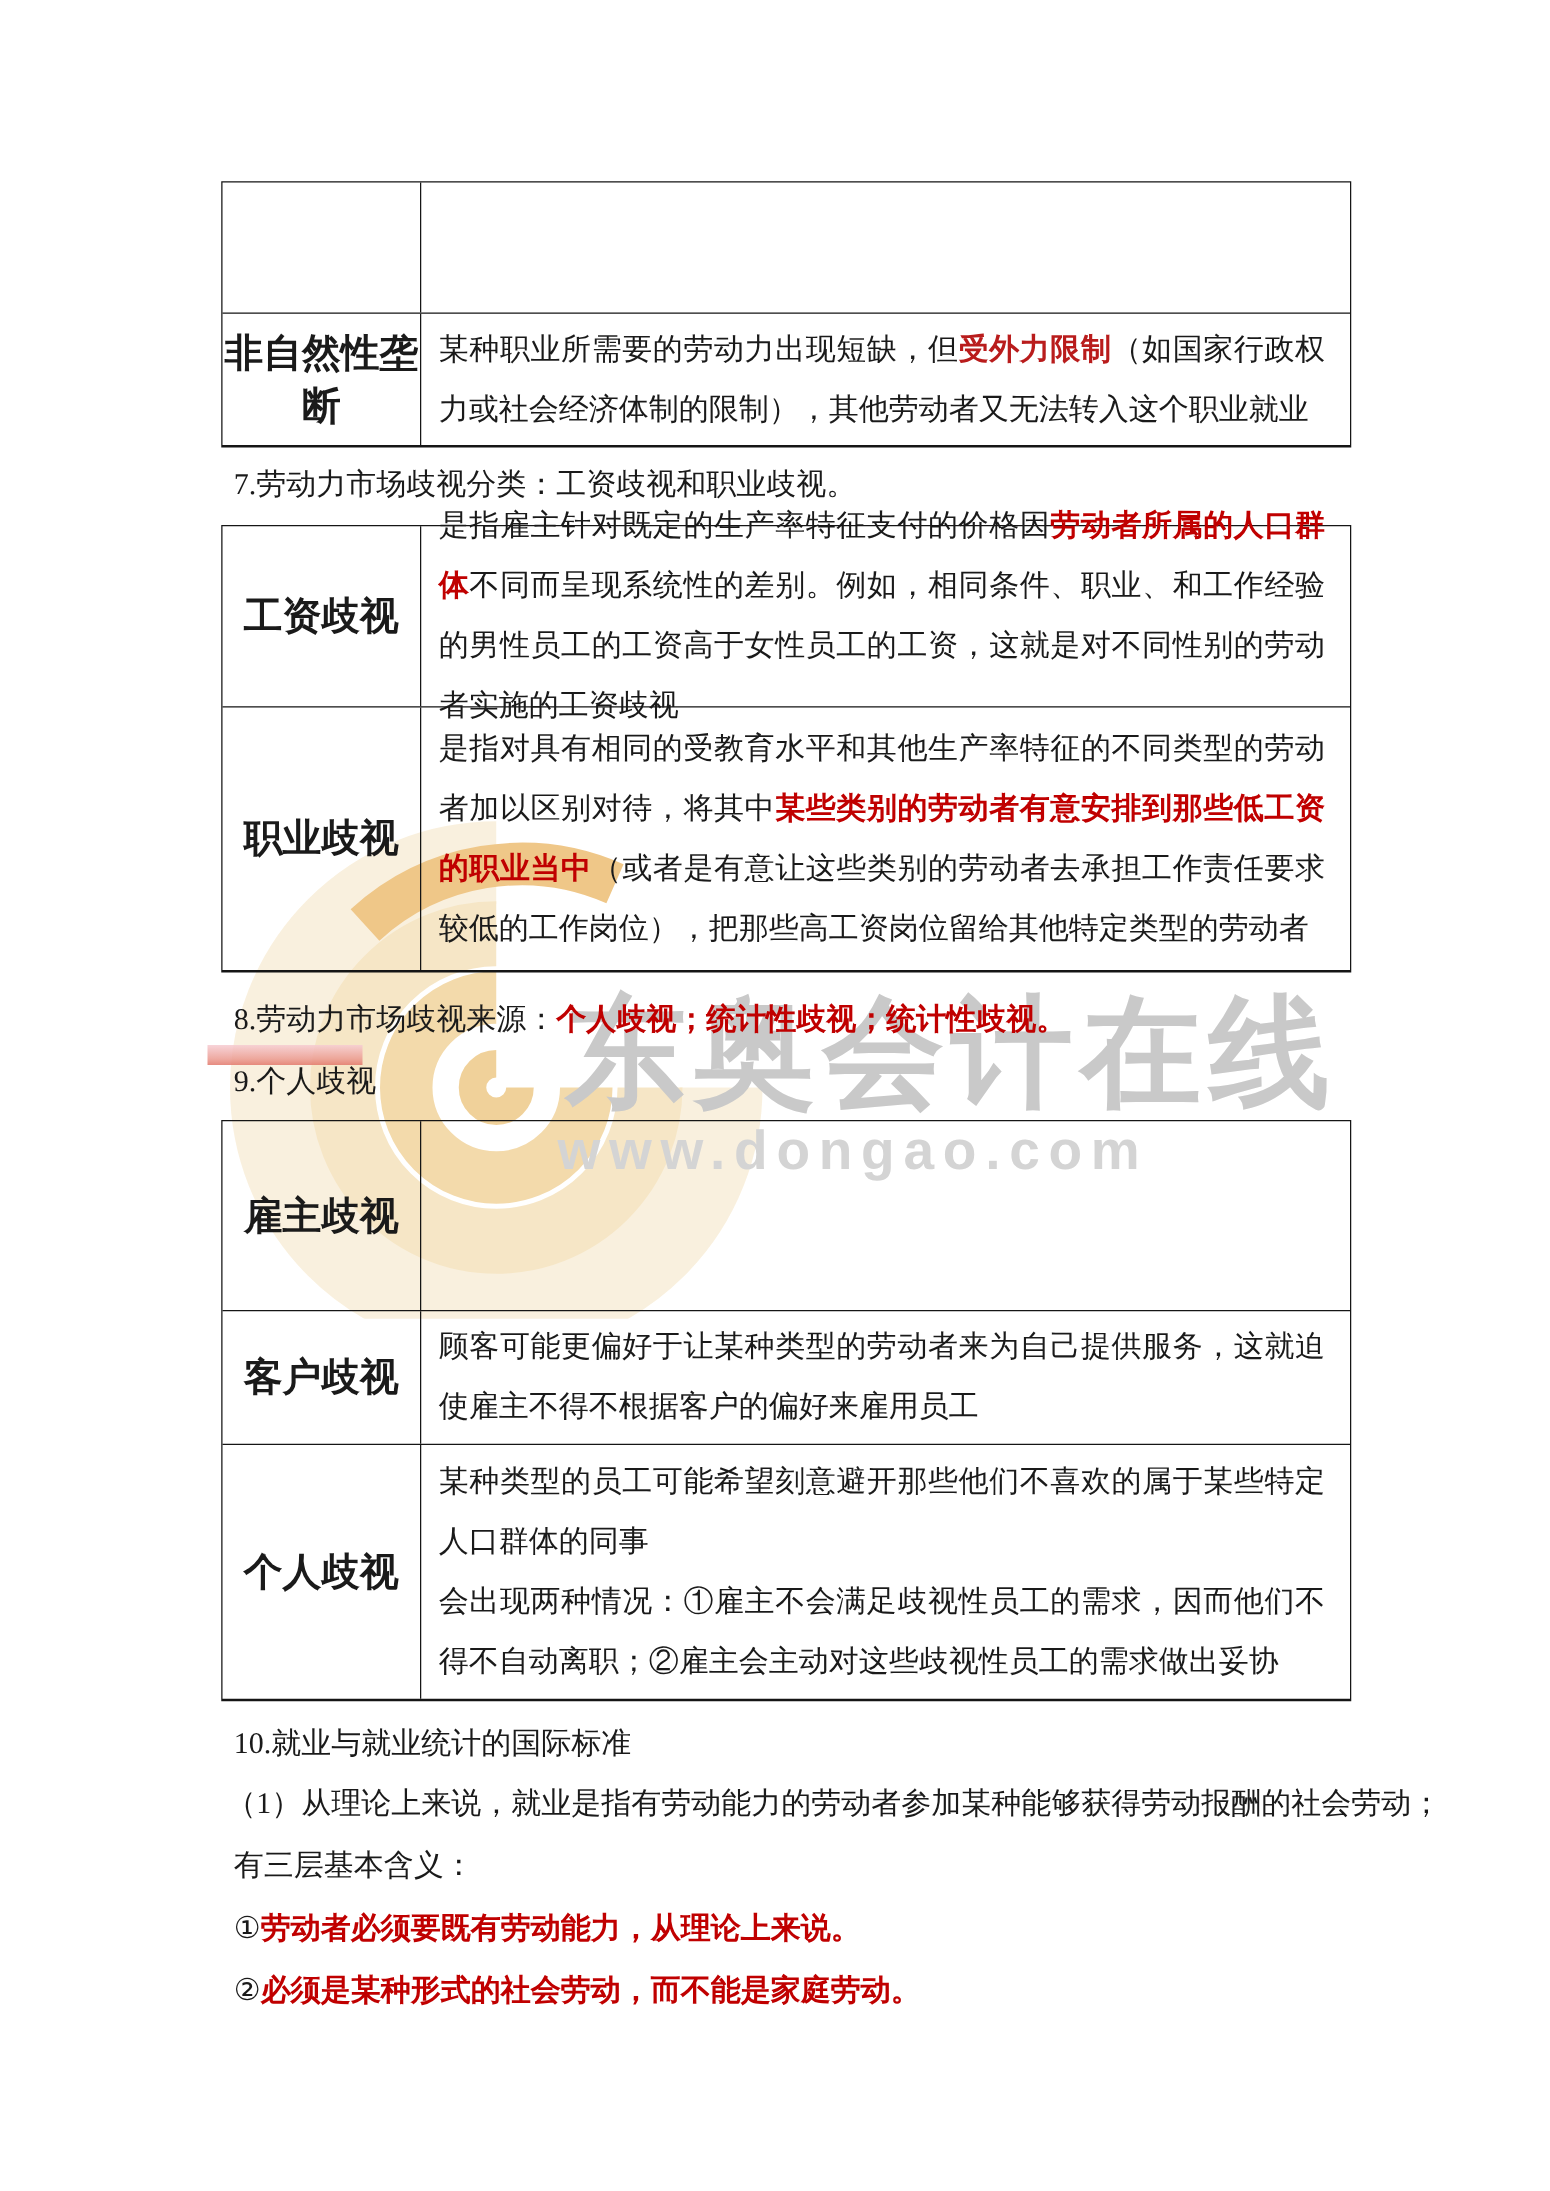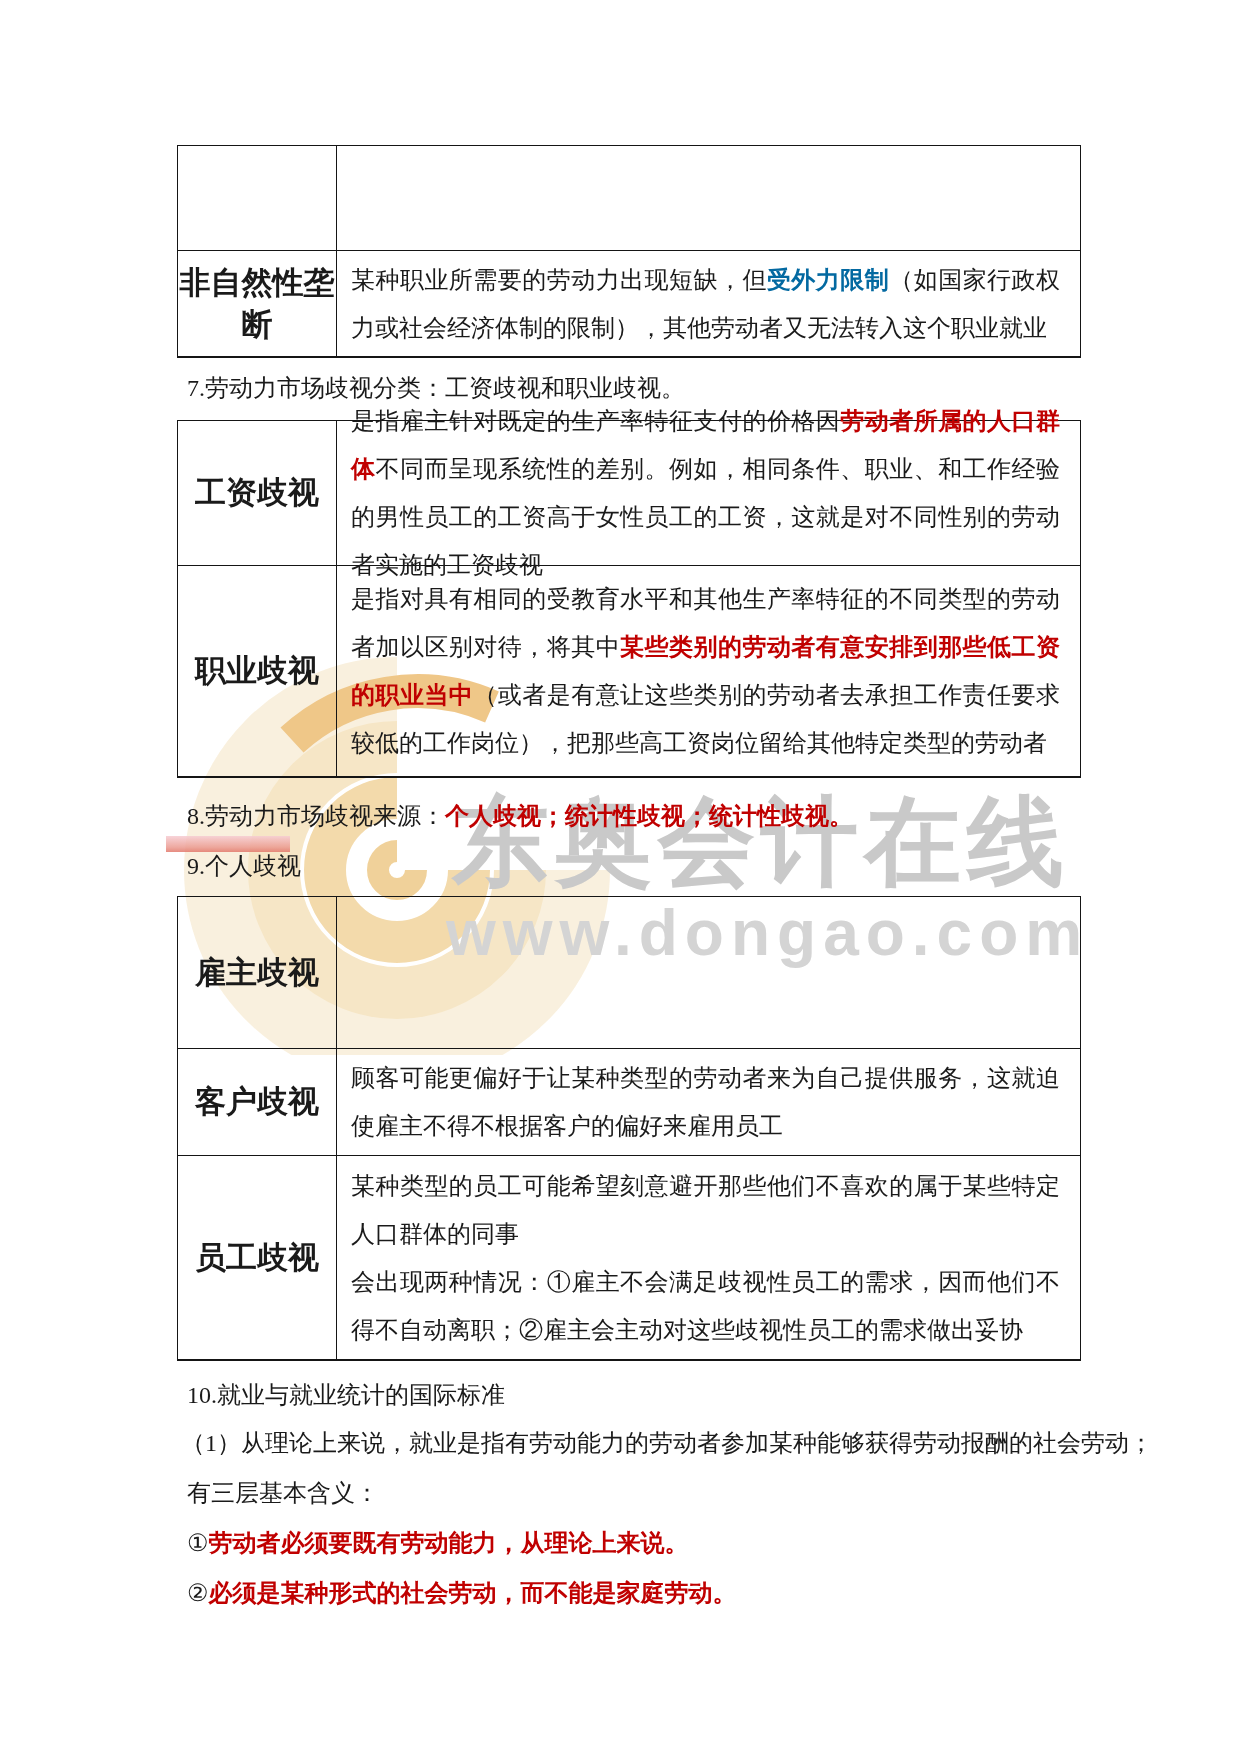--- a/index.html
+++ b/index.html
@@ -21,21 +21,21 @@
   }
   .wm-brand{
     position:absolute;left:452px;top:778px;
     font-family:"Liberation Sans","DejaVu Sans",sans-serif;
     font-weight:bold;font-size:97px;letter-spacing:6px;
     color:#c9c9c9;white-space:nowrap;
   }
   .wm-url{
     position:absolute;left:446px;top:896px;
     font-family:"Liberation Sans","DejaVu Sans",sans-serif;
-    font-weight:bold;font-size:64px;letter-spacing:7px;
+    font-weight:bold;font-size:44px;letter-spacing:7px;
     color:#d4d4d4;white-space:nowrap;
   }
   
   .content{position:relative;z-index:1;padding-left:177px;padding-top:145px;}
   .doc-table{
     width:904px;border:1px solid #151515;border-bottom-width:2px;
     box-sizing:border-box;
   }
   .doc-row{display:flex;border-bottom:1px solid #151515;box-sizing:border-box;}
   .doc-row:last-child{border-bottom:none;}
@@ -61,21 +61,21 @@
   .heading p{margin:0;display:inline;}
   .m-h7{margin-top:12px;margin-bottom:14px;}
   .m-h8{margin-top:20px;}
   .m-h9{margin-top:14px;}
   .m-table3{margin-top:12px;}
   .m-h10{margin-top:16px;}
   .m-p1{margin-top:12px;padding-left:2px;}
   .m-p{margin-top:14px;}
   
   .c-r{color:#c00000;font-weight:bold;}
-  .c-b{color:#0369a1;font-weight:bold;font-family:Liberation Serif, serif;}
+  .c-b{color:#b91c1c;font-weight:bold;font-family:Liberation Serif, serif;}
 </style>
 </head>
 <body>
 
 <div class="watermark">
   <svg class="wm-spiral" width="460" height="400" viewBox="0 0 460 400">
     <g fill="none" stroke-linecap="butt" opacity="0.9">
       <path d="M 235 35 A 180 180 0 1 0 415 215" stroke="#f9efdb" stroke-width="66"></path>
       <path d="M 235 92 A 123 123 0 1 0 358 215" stroke="#f6e4c0" stroke-width="52"></path>
       <path d="M 235 143 A 72 72 0 1 0 307 215" stroke="#f2d6a2" stroke-width="42"></path>
@@ -127,21 +127,21 @@
     <div class="doc-row h3-row1">
       <div class="cell-label">雇主歧视</div>
     </div>
     <div class="doc-row h3-row2">
       <div class="cell-label">客户歧视</div>
       <div class="cell-content">
           <p><span>顾客可能更偏好于让某种类型的劳动者来为自己提供服务，这就迫使雇主不得不根据客户的偏好来雇用员工</span></p>
         </div>
     </div>
     <div class="doc-row h3-row3">
-      <div class="cell-label">员工歧视</div>
+      <div class="cell-label">个人歧视</div>
       <div class="cell-content">
           <p><span>某种类型的员工可能希望刻意避开那些他们不喜欢的属于某些特定人口群体的同事</span></p>
           <p><span>会出现两种情况：①雇主不会满足歧视性员工的需求，因而他们不得不自动离职；②雇主会主动对这些歧视性员工的需求做出妥协</span></p>
         </div>
     </div>
   </div>
 
   <div class="heading m-h10"><p><span>10.就业与就业统计的国际标准</span></p></div>
   <div class="heading m-p1"><p><span>（1）从理论上来说，就业是指有劳动能力的劳动者参加某种能够获得劳动报酬的社会劳动；</span></p></div>
   <div class="heading m-p"><p><span>有三层基本含义：</span></p></div>

